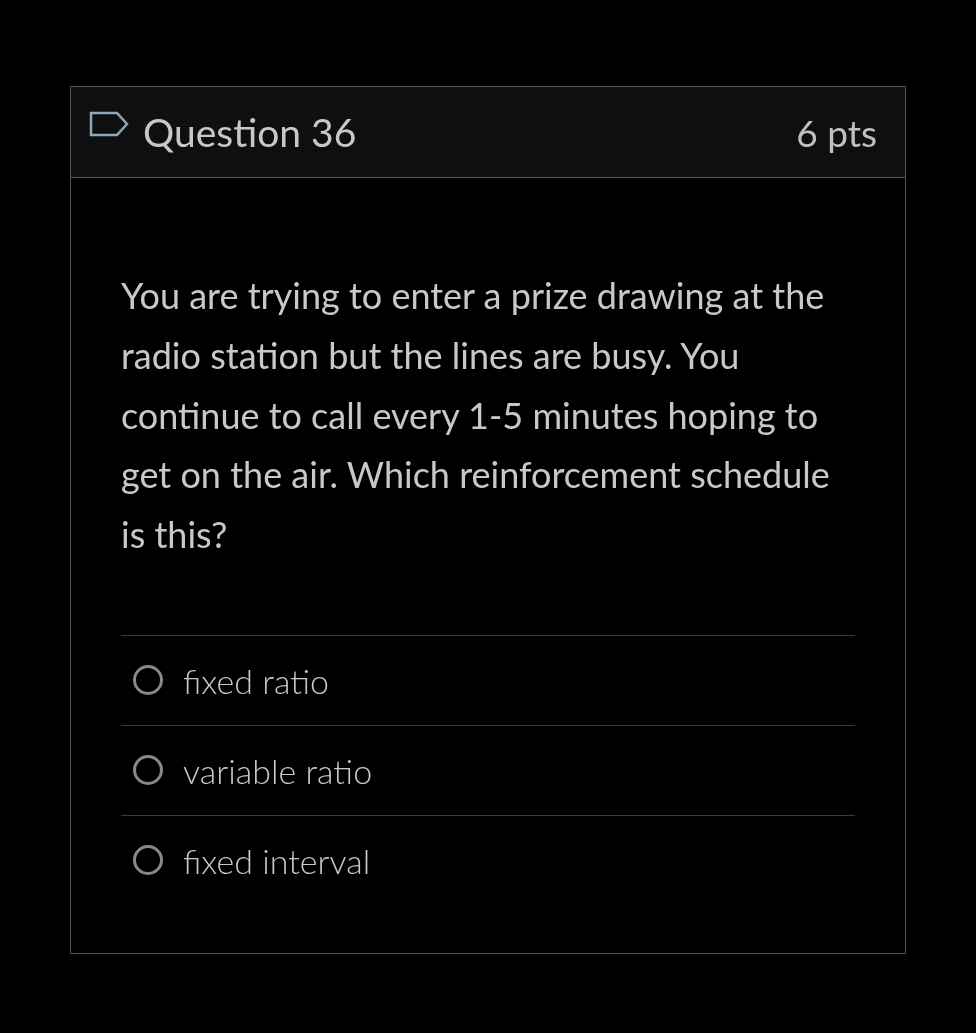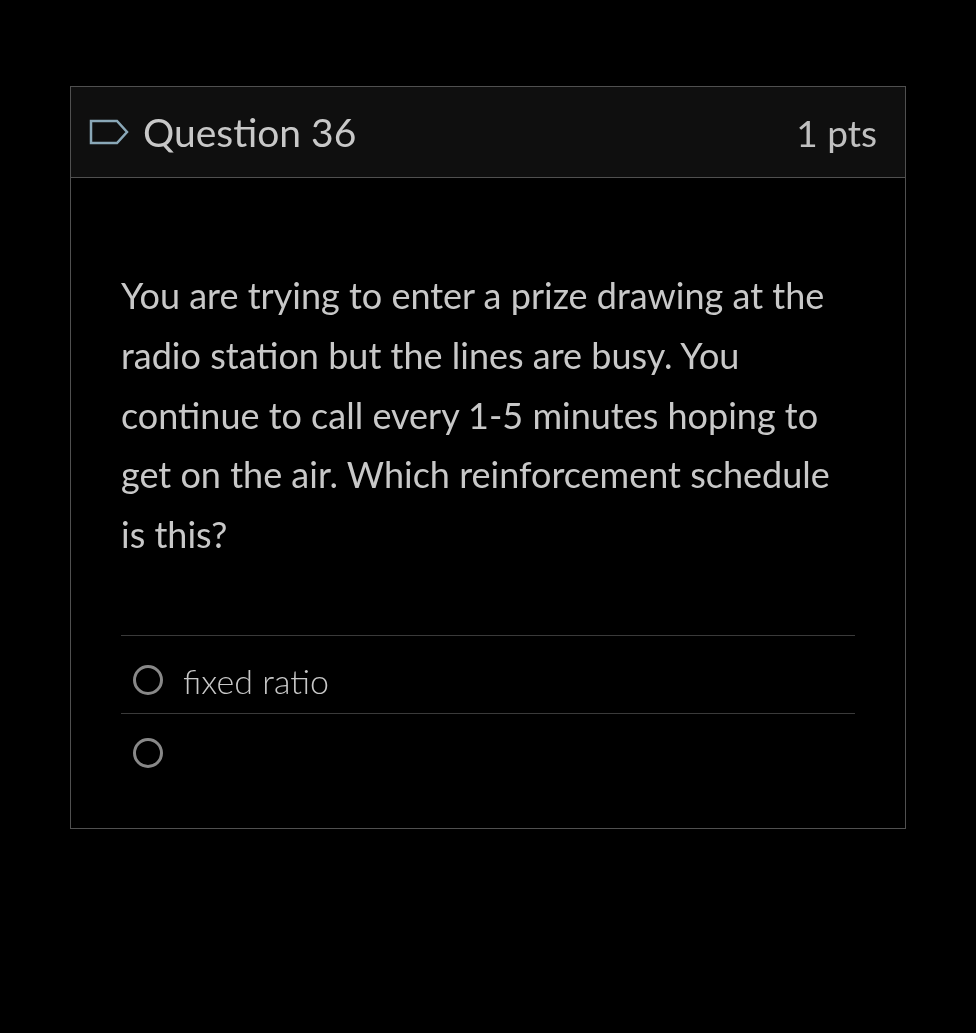--- a/index.html
+++ b/index.html
@@ -25,21 +25,21 @@
       display: flex;
       justify-content: space-between;
       align-items: center;
       padding: 22px 28px 22px 18px;
       border-bottom: 1px solid #505050;
       background-color: #0f0f0f;
     }
     
     .header-left {
       display: flex;
-      align-items: center;
+      align-items: flex-start;
       gap: 14px;
     }
     
     .bookmark-icon {
       width: 40px;
       height: 30px;
       flex-shrink: 0;
     }
     
     .bookmark-icon svg {
@@ -72,21 +72,21 @@
     }
     
     .options-list {
       border-top: 1px solid #3a3a3a;
     }
     
     .option-row {
       display: flex;
       align-items: center;
       gap: 20px;
-      padding: 24px 10px 12px 12px;
+      padding: 24px 10px 24px 12px;
       border-bottom: 1px solid #3a3a3a;
       cursor: pointer;
     }
     
     .option-row:last-child {
       border-bottom: none;
     }
     
     .radio-circle {
       width: 30px;
@@ -108,29 +108,34 @@
 <div class="question-card">
   <div class="question-header">
     <div class="header-left">
       <span class="bookmark-icon">
         <svg viewBox="0 0 40 30" xmlns="http://www.w3.org/2000/svg">
           <path d="M 2 4 L 28 4 L 38 15 L 28 26 L 2 26 Z" fill="none" stroke="#8aa8b8" stroke-width="2.5"></path>
         </svg>
       </span>
       <span class="question-title">Question 36</span>
     </div>
-    <span class="points">1 pts</span>
+    <span class="points">6 pts</span>
   </div>
 
   <div class="question-body">
     <div class="question-text">You are trying to enter a prize drawing at the radio station but the lines are busy. You continue to call every 1-5 minutes hoping to get on the air. Which reinforcement schedule is this?</div>
 
     <div class="options-list">
       <div class="option-row">
         <span class="radio-circle"></span>
         <span class="option-label">fixed ratio</span>
       </div>
       <div class="option-row">
         <span class="radio-circle"></span>
+        <span class="option-label">variable ratio</span>
+      </div>
+      <div class="option-row">
+        <span class="radio-circle"></span>
+        <span class="option-label">fixed interval</span>
       </div>
     </div>
   </div>
 </div>
 
 </body></html>

